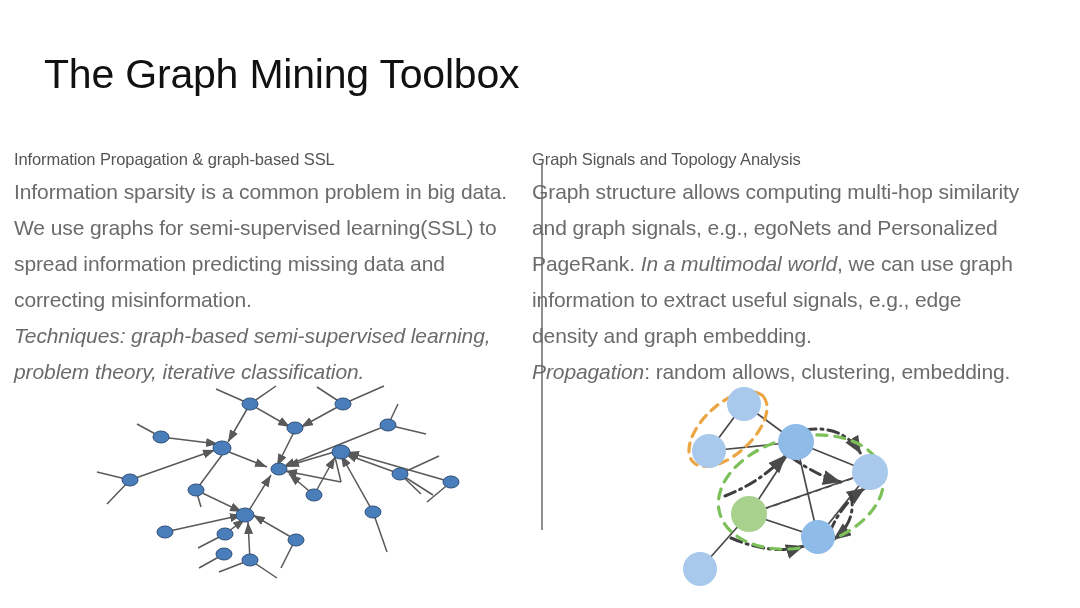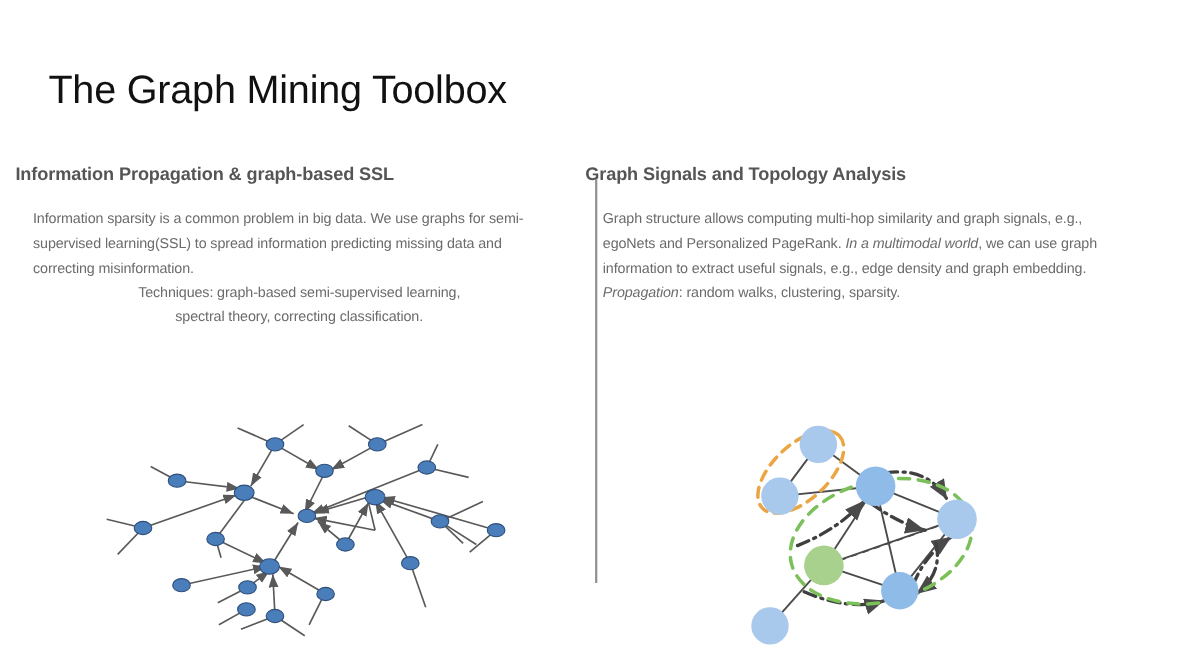--- a/index.html
+++ b/index.html
@@ -16,52 +16,52 @@
   }
   .slide {
     position: absolute;
     inset: 0;
     width: 1080px;
     height: 608px;
   }
   .slide-title {
     position: absolute;
     left: 44px;
-    top: 62px;
-    font-size: 36px;
+    top: 52px;
+    font-size: 41px;
     font-weight: 400;
     color: #111111;
     letter-spacing: -0.2px;
     line-height: 1.1;
     white-space: nowrap;
   }
   .column {
     position: absolute;
     top: 148px;
   }
   .column.left  { left: 14px;  width: 516px; }
   .column.right { left: 532px; width: 500px; }
 
   .col-heading {
     font-size: 16.5px;
-    font-weight: bold;
+    font-weight: normal;
     color: #555555;
     line-height: 1.45;
     margin: 0 0 2px 0;
     letter-spacing: -0.1px;
   }
   .col-body {
-    font-size: 13px;
+    font-size: 21px;
     color: #6b6b6b;
     line-height: 1.72;
-    margin: 16px;
+    margin: 0;
     letter-spacing: -0.1px;
   }
   .col-body .it { font-style: italic; }
-  .col-body .tech-block { display: block; text-align: center; }
+  .col-body .tech-block { font-style: italic; display: block; }
 
   .divider {
     position: absolute;
     left: 541px;
     top: 163px;
     width: 2px;
     height: 367px;
     background: #8f8f8f;
   }
 
@@ -81,27 +81,27 @@
   <div class="divider"></div>
 
   <div class="column left">
     <p class="col-heading">Information Propagation &amp; graph-based SSL</p>
     <p class="col-body">
       <span>Information sparsity is a common problem in big data.</span>
       <span>We use graphs for semi-supervised learning(SSL) to</span>
       <span>spread information predicting missing data and</span>
       <span>correcting misinformation.</span>
       <span class="tech-block">Techniques: graph-based semi-supervised learning,</span>
-      <span class="tech-block">spectral theory, correcting classification.</span>
+      <span class="tech-block">problem theory, iterative classification.</span>
     </p>
   </div>
 
   <div class="column right">
     <p class="col-heading">Graph Signals and Topology Analysis</p>
-    <p class="col-body"><span>Graph structure allows computing multi-hop similarity and graph signals, e.g., egoNets and Personalized PageRank. </span><span class="it">In a multimodal world</span><span>, we can use graph information to extract useful signals, e.g., edge density and graph embedding.</span><br><span class="it">Propagation</span><span>: random walks, clustering, sparsity.</span></p>
+    <p class="col-body"><span>Graph structure allows computing multi-hop similarity and graph signals, e.g., egoNets and Personalized PageRank. </span><span class="it">In a multimodal world</span><span>, we can use graph information to extract useful signals, e.g., edge density and graph embedding.</span><br><span class="it">Propagation</span><span>: random allows, clustering, embedding.</span></p>
   </div>
 
   <div class="fig fig-left">
     <svg width="370" height="220" viewBox="0 0 370 220">
       <defs>
         <marker id="arrL" markerWidth="9" markerHeight="9" refX="8" refY="3" orient="auto" markerUnits="strokeWidth">
           <path d="M0,0 L8,3 L0,6 z" fill="#595959"></path>
         </marker>
       </defs>
       <g stroke="#595959" stroke-width="1.5" fill="none">

